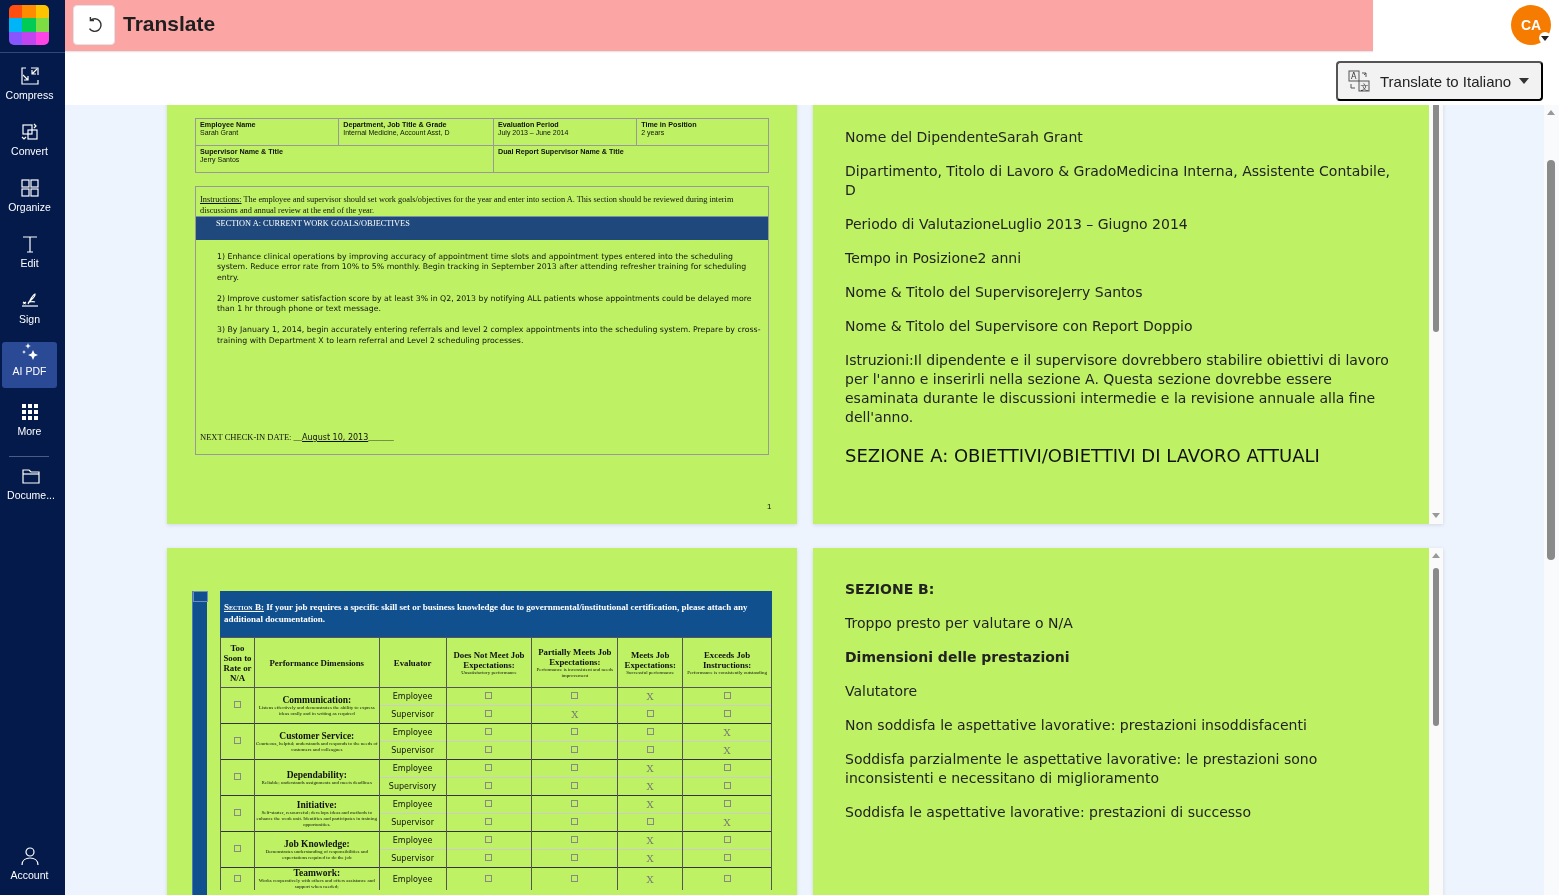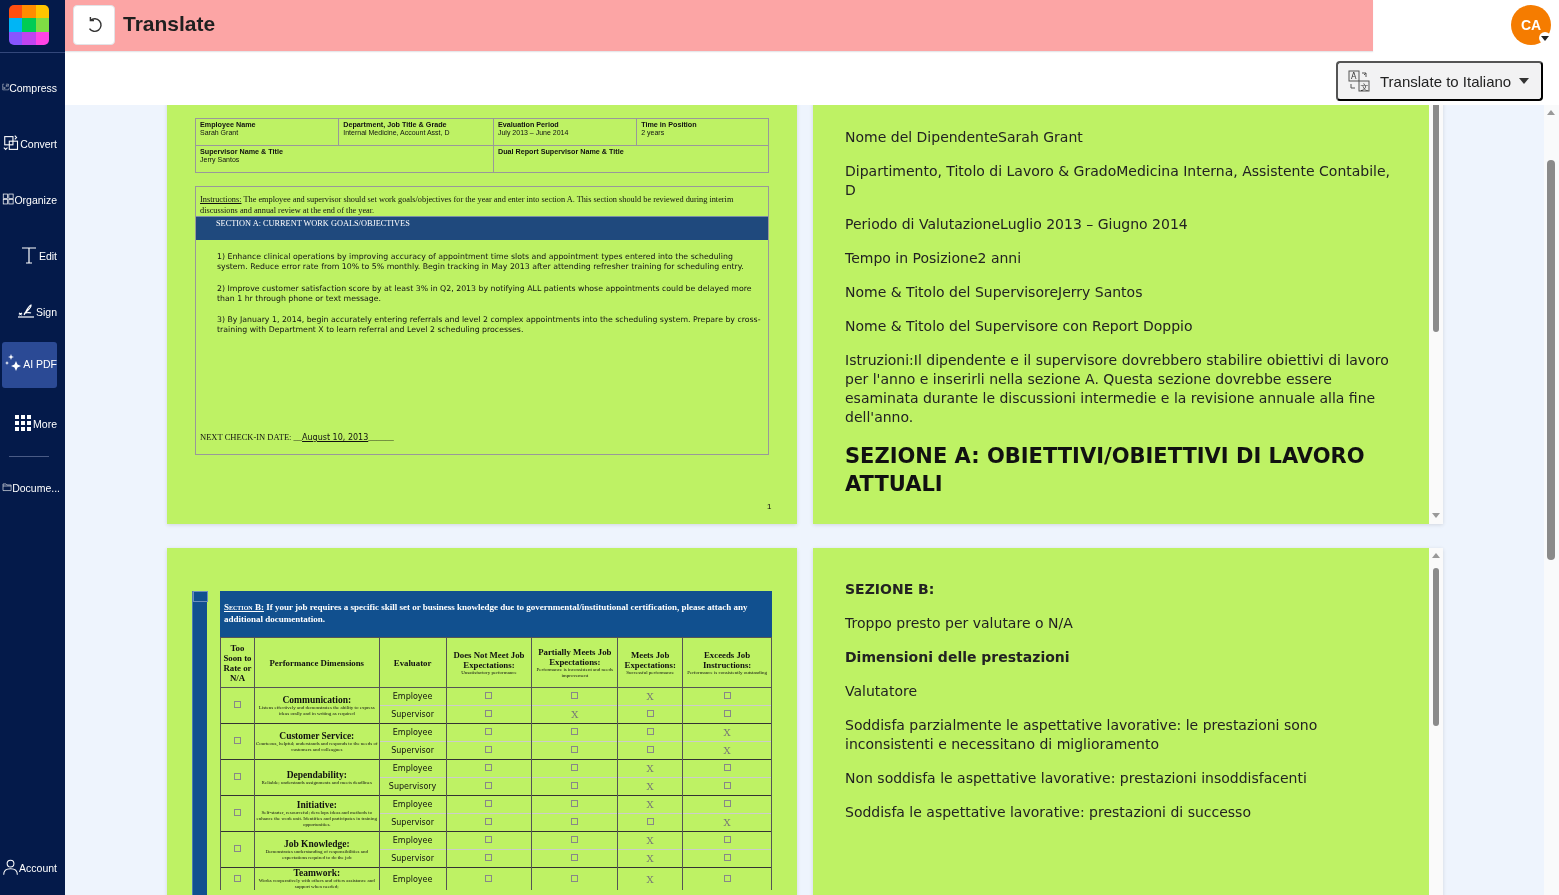--- a/index.html
+++ b/index.html
@@ -1,20 +1,20 @@
 <!DOCTYPE html>
 <html><head>
 <meta charset="utf-8">
 <style>
 *{box-sizing:border-box;margin:0;padding:0}
 html,body{width:1559px;height:895px;overflow:hidden;background:#fff;font-family:"Liberation Sans","DejaVu Sans",sans-serif;color:#1d1d1f}
 .sidebar{position:absolute;left:0;top:0;width:65px;height:895px;background:#041a4a;color:#fff}
 .logo{position:absolute;left:9px;top:5px;width:40px;height:40px;border-radius:5px;overflow:hidden;display:grid;grid-template-columns:repeat(3,1fr);grid-template-rows:repeat(3,1fr)}
 .logo-sep{position:absolute;left:0;top:52px;width:65px;height:1px;background:#33477a}
-.nav-item{position:absolute;left:2px;width:55px;height:46px;display:flex;flex-direction:row;align-items:center;justify-content:flex-end;padding-bottom:2px;border-radius:3px;cursor:pointer}
+.nav-item{position:absolute;left:2px;width:55px;height:46px;display:flex;flex-direction:column;align-items:center;justify-content:flex-start;padding-bottom:2px;border-radius:3px;cursor:pointer}
 .nav-item svg{width:20px;height:20px;margin-bottom:3px}
 .nav-item span{font-size:10.5px;color:#fff;white-space:nowrap}
 .nav-item.active{background:#2b4a95}
 .nav-sep{position:absolute;left:9px;top:456px;width:40px;height:1px;background:#4a5b85}
 .topbar{position:absolute;left:65px;top:0;width:1308px;height:52px;background:#fca5a5;border-bottom:1px solid #e6e7ea;box-shadow:0 1px 2px rgba(0,0,0,.04)}
 .back-btn{position:absolute;left:8px;top:5px;width:42px;height:40px;border:1px solid #e2e3e6;border-radius:4px;background:#fff;display:flex;align-items:center;justify-content:center}
 .title{position:absolute;left:58px;top:12px;font-size:21px;font-weight:bold;color:#1f1f1f}
 .avatar{position:absolute;left:1446px;top:5px;width:40px;height:40px;border-radius:50%;background:#f57c00;color:#fff;font-weight:bold;font-size:14px;display:flex;align-items:center;justify-content:center}
 .avatar-caret{position:absolute;left:1474px;top:32px;width:12px;height:12px;border-radius:50%;background:#fff;display:flex;align-items:center;justify-content:center}
 .avatar-caret:after{content:"";border-left:4px solid transparent;border-right:4px solid transparent;border-top:5px solid #222;margin-top:1px}
@@ -61,21 +61,21 @@
 .perf tr.top td{border-top:1.5px solid #333}
 .perf tr.sub td{border-top:1px solid #ccc}
 .dim b{display:block;font-size:9.5px;line-height:10px}
 .dim i{font-style:normal;font-size:5px;line-height:6px;display:block}
 .ev{font-size:5.5px;font-family:"DejaVu Sans",sans-serif}
 .cb{display:inline-block;width:7px;height:7px;border:1px solid #888}
 .xm{font-family:"DejaVu Serif",serif;font-size:10px;color:#777}
 
 .tr-text{position:absolute;left:32px;top:0;width:560px;font-family:"DejaVu Sans",sans-serif;font-size:14px;color:#222;line-height:19px}
 .tr-text p{margin-bottom:15px}
-.tr-text h2{font-size:21px;line-height:28px;font-weight:bold;margin:10px 0 34px;color:#111}
+.tr-text h2{font-size:18px;line-height:28px;font-weight:normal;margin:10px 0 34px;color:#111}
 .tr-text b{font-weight:bold}
 </style>
 </head>
 <body>
 
 <nav class="sidebar">
   <div class="logo" id="logo">
       <div style="background: rgb(255, 78, 15);"></div>
       <div style="background: rgb(255, 140, 0);"></div>
       <div style="background: rgb(255, 196, 0);"></div>
@@ -210,21 +210,21 @@
                 <b>Dual Report Supervisor Name &amp; Title</b>
               </td>
         </tr>
       </tbody>
         </table>
 
       <div class="instr-box">
         <div class="instr"><u>Instructions:</u><span> The employee and supervisor should set work goals/objectives for the year and enter into section A. This section should be reviewed during interim discussions and annual review at the end of the year.</span></div>
         <div class="secA">SECTION A: CURRENT WORK GOALS/OBJECTIVES</div>
         <div class="goals">
-          <p>1) Enhance clinical operations by improving accuracy of appointment time slots and appointment types entered into the scheduling system.  Reduce error rate from 10% to 5% monthly.  Begin tracking in May 2013 after attending refresher training for scheduling entry.</p>
+          <p>1) Enhance clinical operations by improving accuracy of appointment time slots and appointment types entered into the scheduling system.  Reduce error rate from 10% to 5% monthly.  Begin tracking in September 2013 after attending refresher training for scheduling entry.</p>
           <p>2) Improve customer satisfaction score by at least 3% in Q2, 2013 by notifying ALL patients whose appointments could be delayed more than 1 hr through phone or text message.</p>
           <p>3) By January 1, 2014, begin accurately entering referrals and level 2 complex appointments into the scheduling system.  Prepare by cross-training with Department X to learn referral and Level 2 scheduling processes.</p>
         </div>
         <div class="checkin"><span>NEXT CHECK-IN DATE: __</span><u>August 10, 2013</u><span>______</span></div>
       </div>
       <div class="pnum">1</div>
     </div>
 
     <div class="page tr1">
       <div class="tr-text" style="top:28px">
@@ -372,22 +372,22 @@
           </tbody>
       </table>
     </div>
 
     <div class="page tr2">
       <div class="tr-text" style="top:32px">
         <p><b>SEZIONE B:</b></p>
         <p>Troppo presto per valutare o N/A</p>
         <p><b>Dimensioni delle prestazioni</b></p>
         <p>Valutatore</p>
+        <p>Non soddisfa le aspettative lavorative: prestazioni insoddisfacenti</p>
         <p>Soddisfa parzialmente le aspettative lavorative: le prestazioni sono inconsistenti e necessitano di miglioramento</p>
-        <p>Non soddisfa le aspettative lavorative: prestazioni insoddisfacenti</p>
         <p>Soddisfa le aspettative lavorative: prestazioni di successo</p>
       </div>
       <div class="inner-scroll">
         <div class="arr-up" style="top:5px"></div>
         <div class="inner-thumb" style="top:20px;height:158px"></div>
       </div>
     </div>
 
   </section>
 

